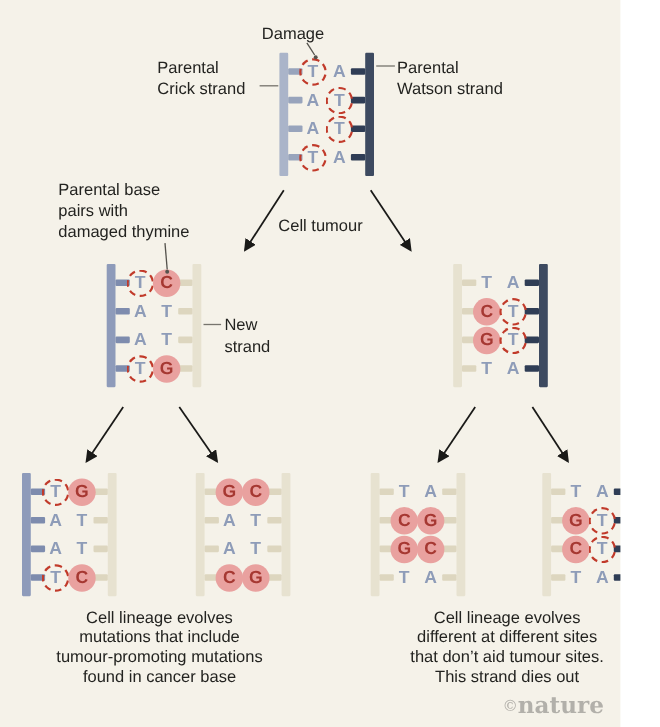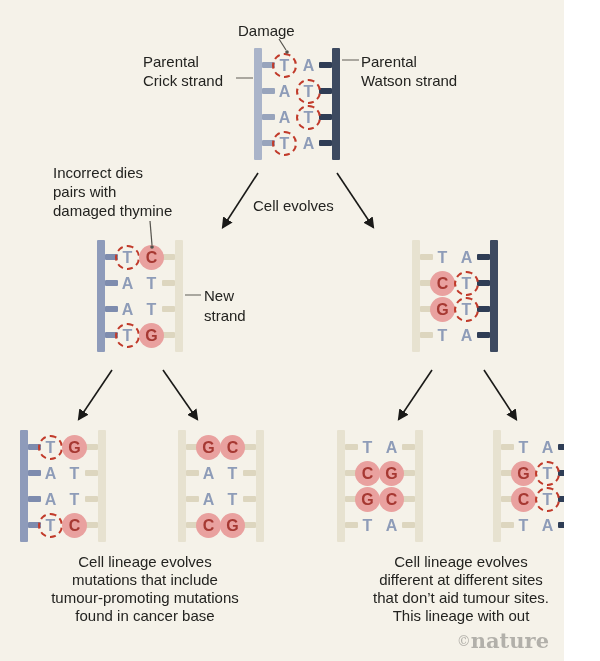--- a/index.html
+++ b/index.html
@@ -57,44 +57,44 @@
     <span>Parental</span><br>
     <span>Crick strand</span>
   </div>
 
   <div class="label" style="left:361px;top:52px;">
     <span>Parental</span><br>
     <span>Watson strand</span>
   </div>
 
   <div class="label" style="left:53px;top:163px;">
-    <span>Incorrect dies</span><br>
+    <span>Parental base</span><br>
     <span>pairs with</span><br>
     <span>damaged thymine</span>
   </div>
 
-  <div class="label" style="left:253px;top:196px;">Cell evolves</div>
+  <div class="label" style="left:253px;top:196px;">Cell tumour</div>
 
   <div class="label" style="left:204px;top:286px;line-height:20px;">
     <span>New</span><br>
     <span>strand</span>
   </div>
 
   <div class="caption" style="left:25px;top:553px;">
     <span>Cell lineage evolves</span><br>
     <span>mutations that include</span><br>
     <span>tumour-promoting mutations</span><br>
     <span>found in cancer base</span>
   </div>
 
   <div class="caption" style="left:341px;top:553px;">
     <span>Cell lineage evolves</span><br>
     <span>different at different sites</span><br>
     <span>that don’t aid tumour sites.</span><br>
-    <span>This lineage with out</span>
+    <span>This strand dies out</span>
   </div>
 
   <div id="nature-logo"><span class="sym">©</span><span>nature</span></div>
 
   <div id="dna-layer">
       <div class="dna-unit" style="left: 254px; top: 48px;">
         <div class="bar left bar-crick_light"></div>
         <div class="bar right bar-watson"></div>
         <div class="stub left stub-crick_light" style="top: 14px;"></div>
         <div class="stub right stub-watson" style="top: 14px;"></div>

